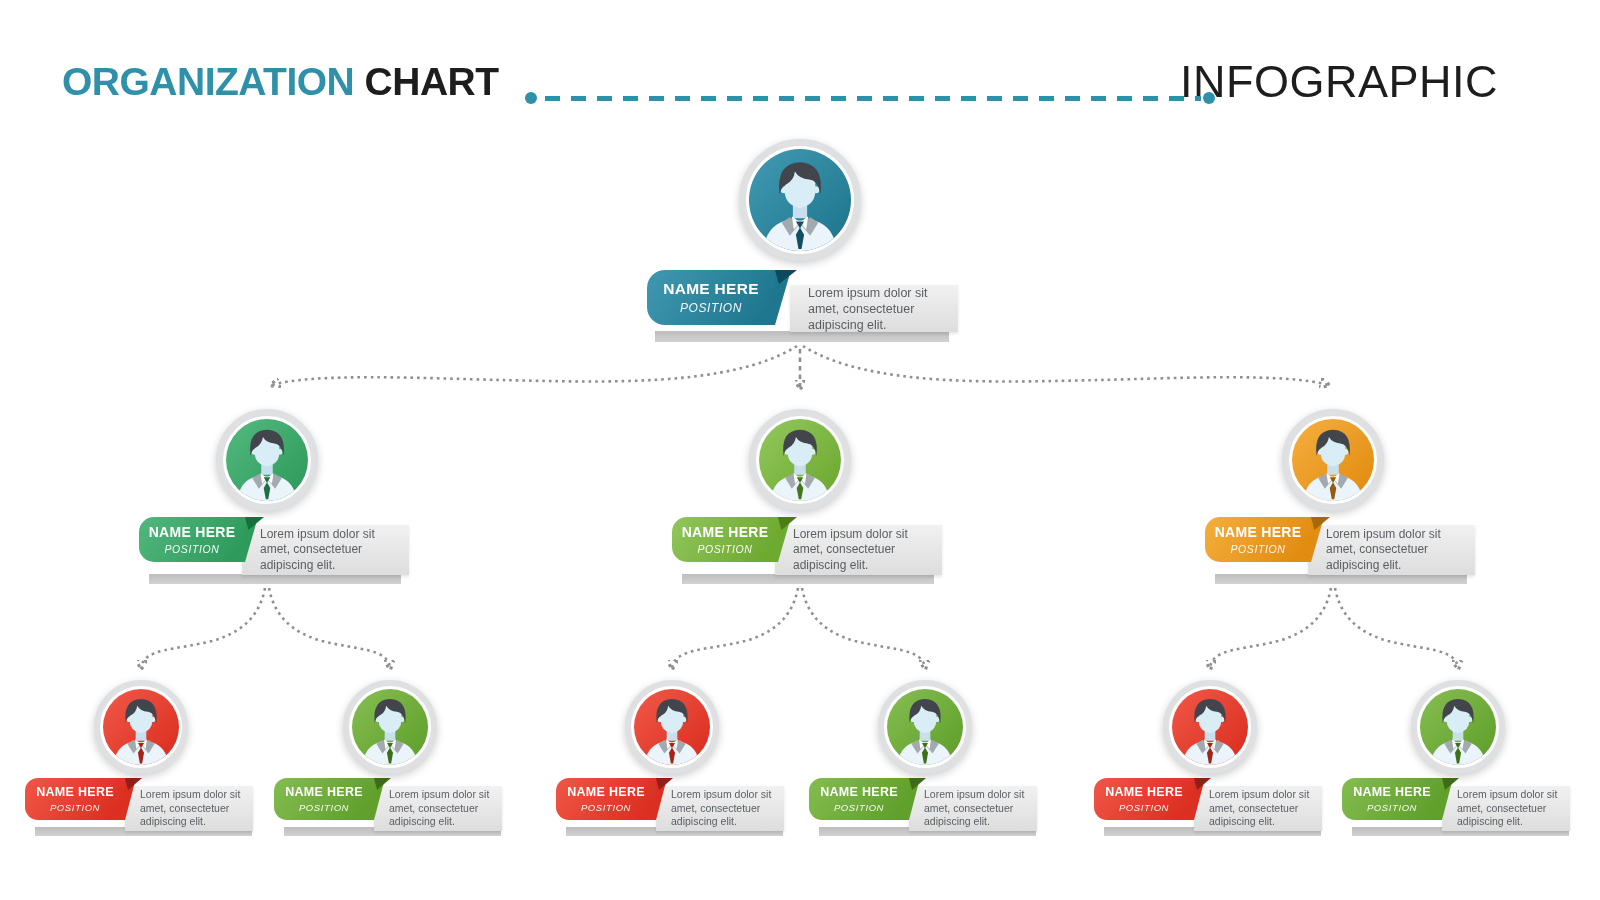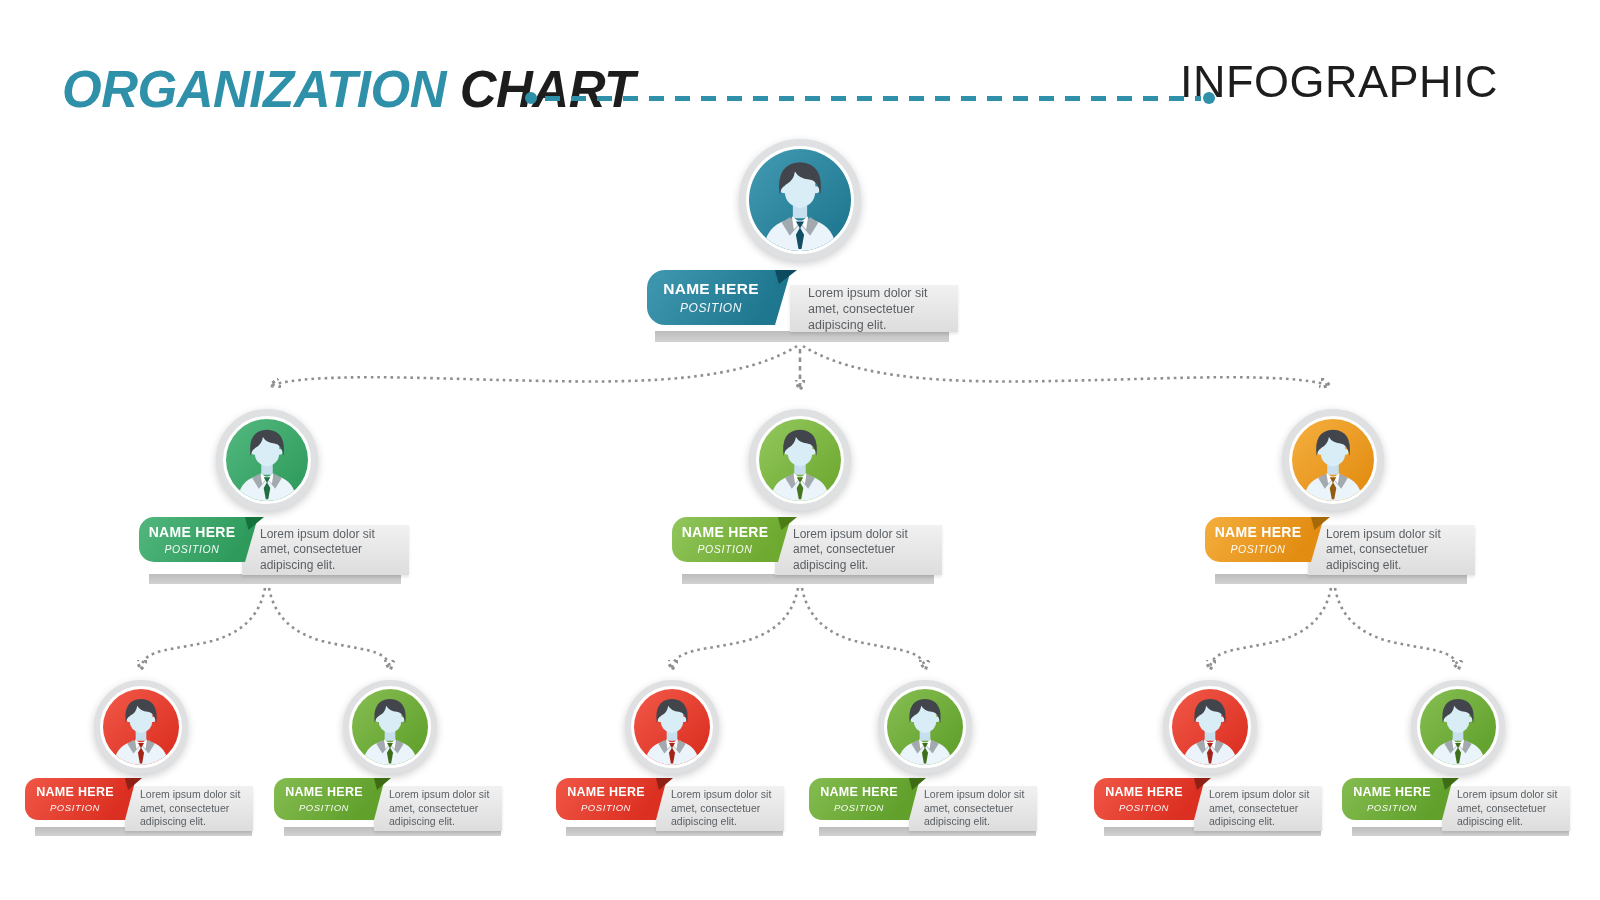--- a/index.html
+++ b/index.html
@@ -5,23 +5,22 @@
   html,body{margin:0;padding:0;}
   body{
     width:1600px;height:900px;position:relative;overflow:hidden;
     background:#ffffff;
     font-family:"Liberation Sans", sans-serif;
     -webkit-font-smoothing:antialiased;
   }
   
   .title{
     position:absolute;left:62px;top:60px;
-    font-size:51px;font-weight:800;letter-spacing:-0.5px;color:#1d1d1d;
+    font-size:39px;font-weight:800;letter-spacing:-0.5px;color:#1d1d1d;
     white-space:nowrap;
-    font-style:italic;
   }
   .title .accent{color:var(--accent);}
   .title-right{
     position:absolute;right:102px;top:56px;
     font-size:45px;font-weight:500;letter-spacing:0.5px;color:#1d1d1d;
     white-space:nowrap;
   }
   .dashline{
     position:absolute;left:545px;top:96px;width:656px;height:5px;
     background:repeating-linear-gradient(90deg,var(--accent) 0 15px,transparent 15px 26px);

